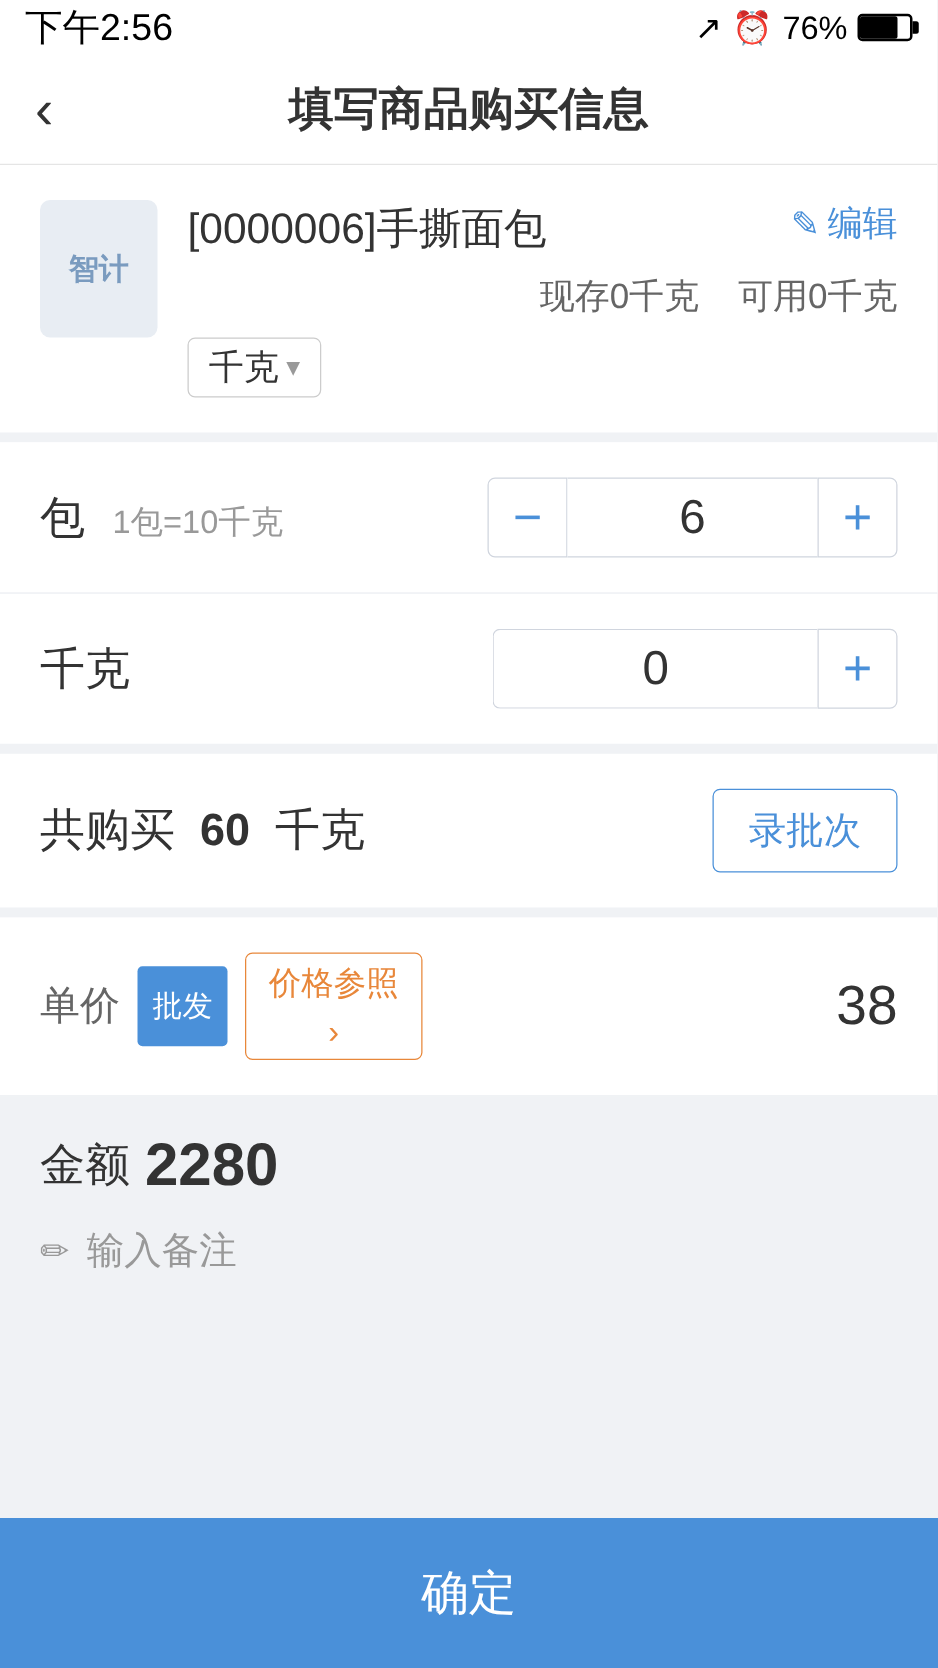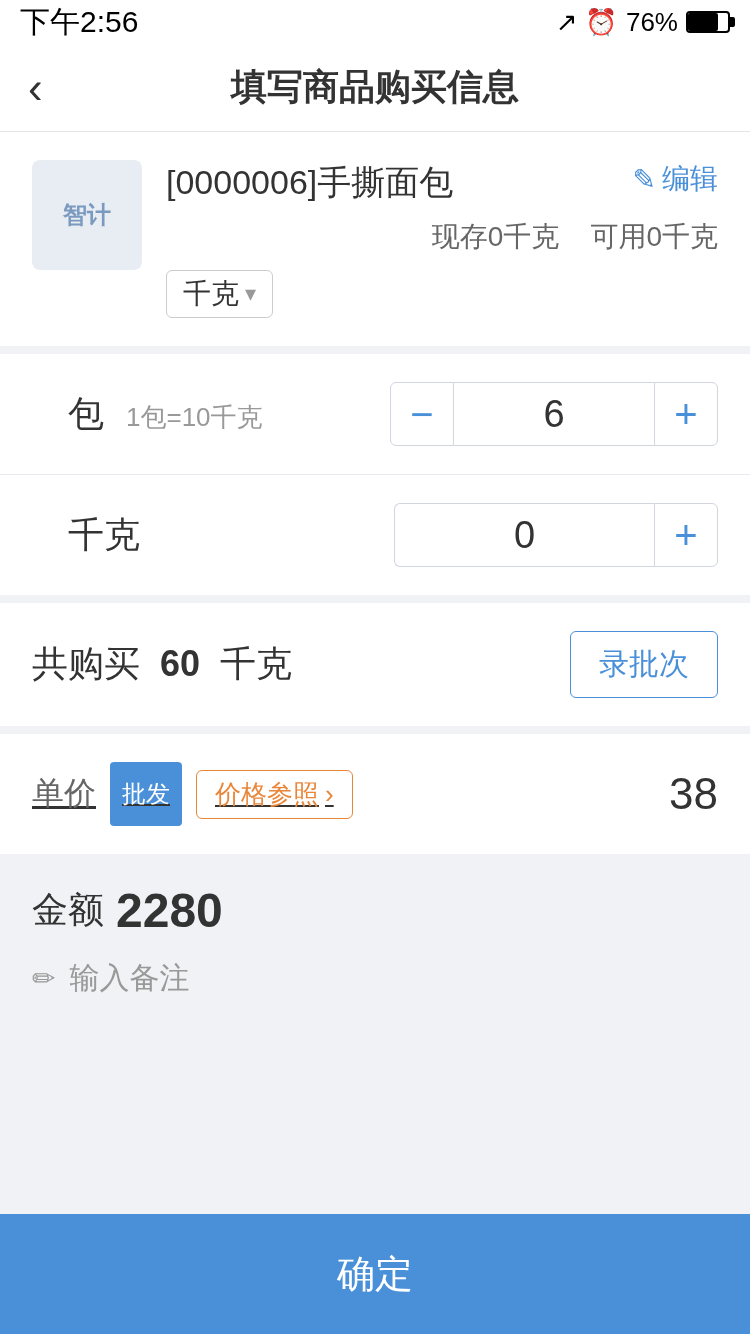--- a/index.html
+++ b/index.html
@@ -95,21 +95,21 @@
     
     .product-card {
       background: #fff;
       padding: 28px 32px;
       display: flex;
       align-items: flex-start;
       gap: 24px;
       border-bottom: 8px solid #f0f2f5;
     }
     .product-image {
-      width: 110px;
+      width: 94px;
       height: 110px;
       background: #e8edf3;
       border-radius: 8px;
       display: flex;
       align-items: center;
       justify-content: center;
       flex-shrink: 0;
       color: #7a9bbf;
       font-size: 40px;
     }
@@ -168,21 +168,20 @@
       display: flex;
       align-items: center;
       padding: 28px 32px;
       border-bottom: 1px solid #e8eaf0;
       background: #fff;
     }
     .input-label {
       font-size: 36px;
       color: #333;
       flex: 1;
-      margin-left: 36px;
     }
     .input-sub-label {
       font-size: 26px;
       color: #999;
       margin-left: 12px;
     }
     .qty-control {
       display: flex;
       align-items: center;
       gap: 0;
@@ -254,21 +253,20 @@
     }
     .price-row {
       display: flex;
       align-items: center;
       justify-content: space-between;
     }
     .price-left {
       display: flex;
       align-items: center;
       gap: 14px;
-      text-decoration: underline;
     }
     .price-label {
       font-size: 32px;
       color: #666;
     }
     .price-tag {
       background: #4a90d9;
       color: #fff;
       font-size: 24px;
       padding: 16px 12px;
@@ -278,20 +276,21 @@
       border: 1.5px solid #e8873a;
       color: #e8873a;
       font-size: 26px;
       padding: 6px 18px;
       border-radius: 6px;
       background: #fff;
       display: flex;
       align-items: center;
       gap: 6px;
       cursor: pointer;
+      flex-direction: column;
     }
     .price-value {
       font-size: 44px;
       color: #333;
       font-weight: 500;
     }
 
     
     .amount-section {
       background: #f0f2f5;

